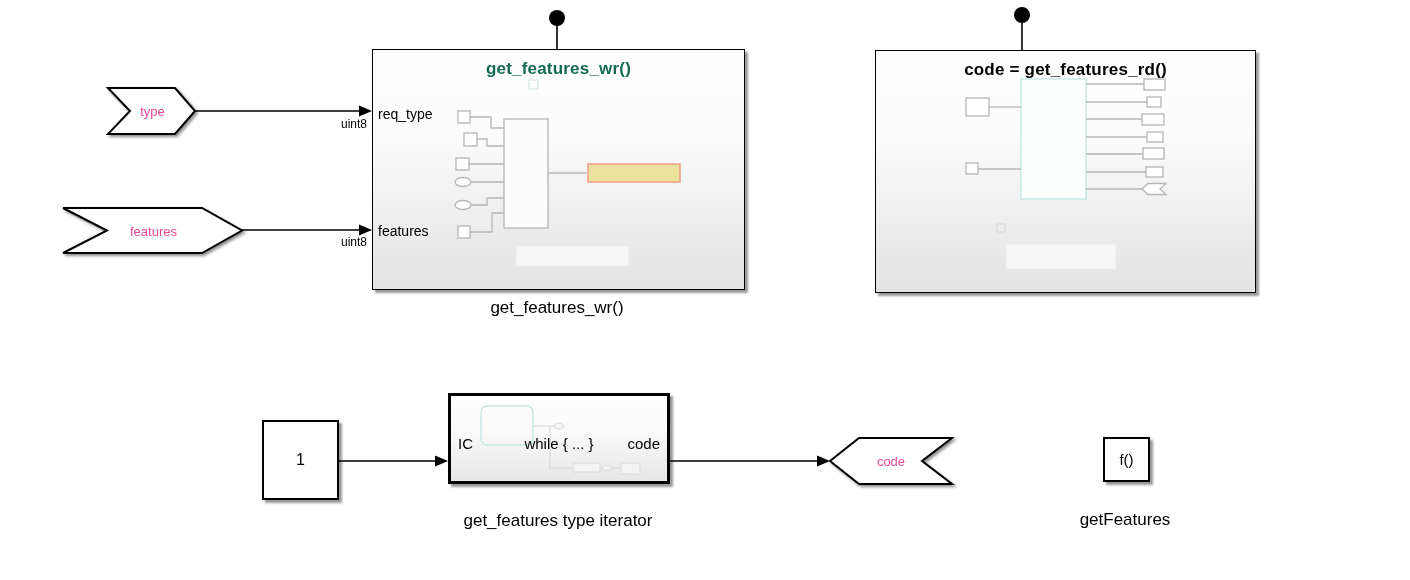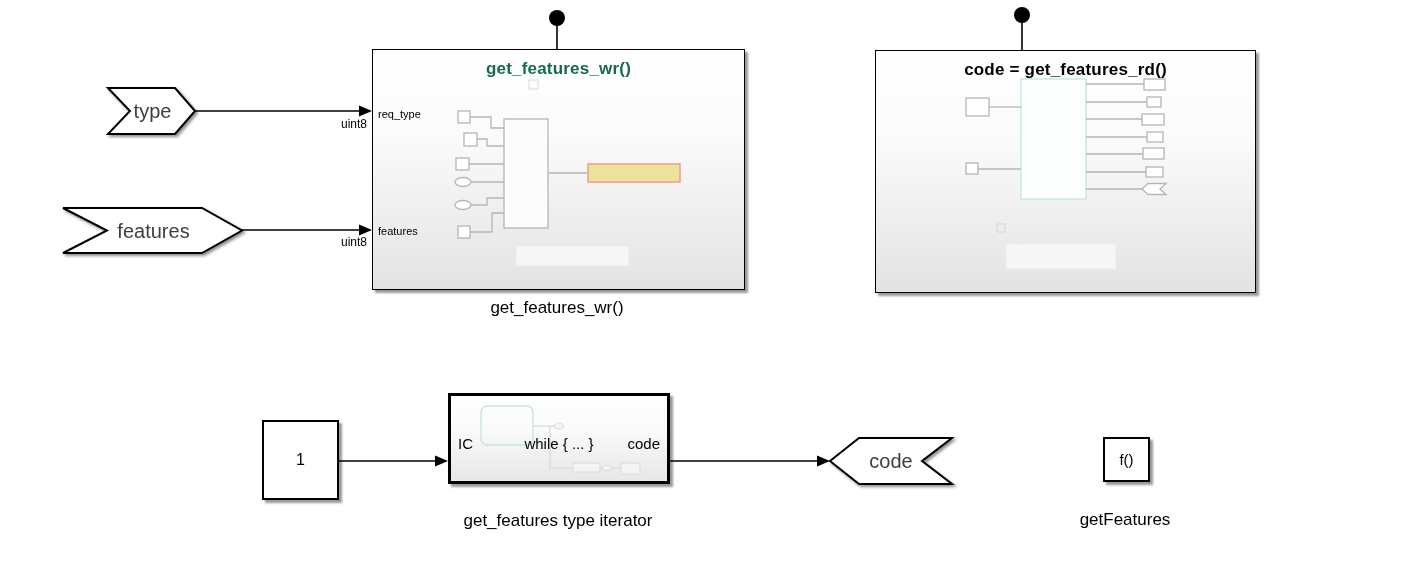--- a/index.html
+++ b/index.html
@@ -16,33 +16,33 @@
     border:1.8px solid #000;
     box-shadow:2.5px 2.5px 2px rgba(0,0,0,0.40);
     box-sizing:border-box;
   }
   .block-title{
     position:absolute;left:0;right:0;top:9px;text-align:center;
     font-weight:bold;font-size:17px;letter-spacing:0.2px;
   }
   .title-green{color:#166952;}
   .title-black{color:#000;}
-  .inner-label{position:absolute;font-size:11px;line-height:18px;}
+  .inner-label{position:absolute;font-size:14px;line-height:18px;}
   .caption{
     position:absolute;text-align:center;font-size:17px;color:#000;white-space:nowrap;
   }
   .dtype{
     position:absolute;font-size:12px;color:#000;text-align:right;white-space:nowrap;
   }
   
   .port{position:absolute;}
   .port svg{position:absolute;left:0;top:0;filter:drop-shadow(2px 2.5px 1.5px rgba(0,0,0,0.45));}
   .port-label{
     position:absolute;inset:0;display:flex;align-items:center;justify-content:center;
-    font-size:20px;color:#404040;
+    font-size:13px;color:#ec4899;
   }
   
   .sq-block{
     position:absolute;background:#fff;border:2px solid #000;box-sizing:border-box;
     box-shadow:2.5px 2.5px 2px rgba(0,0,0,0.40);
     display:flex;align-items:center;justify-content:center;font-size:16px;
   }
   .iterator{
     position:absolute;
     background:linear-gradient(180deg,#ffffff 0%,#fafafa 40%,#e7e7e7 100%);

